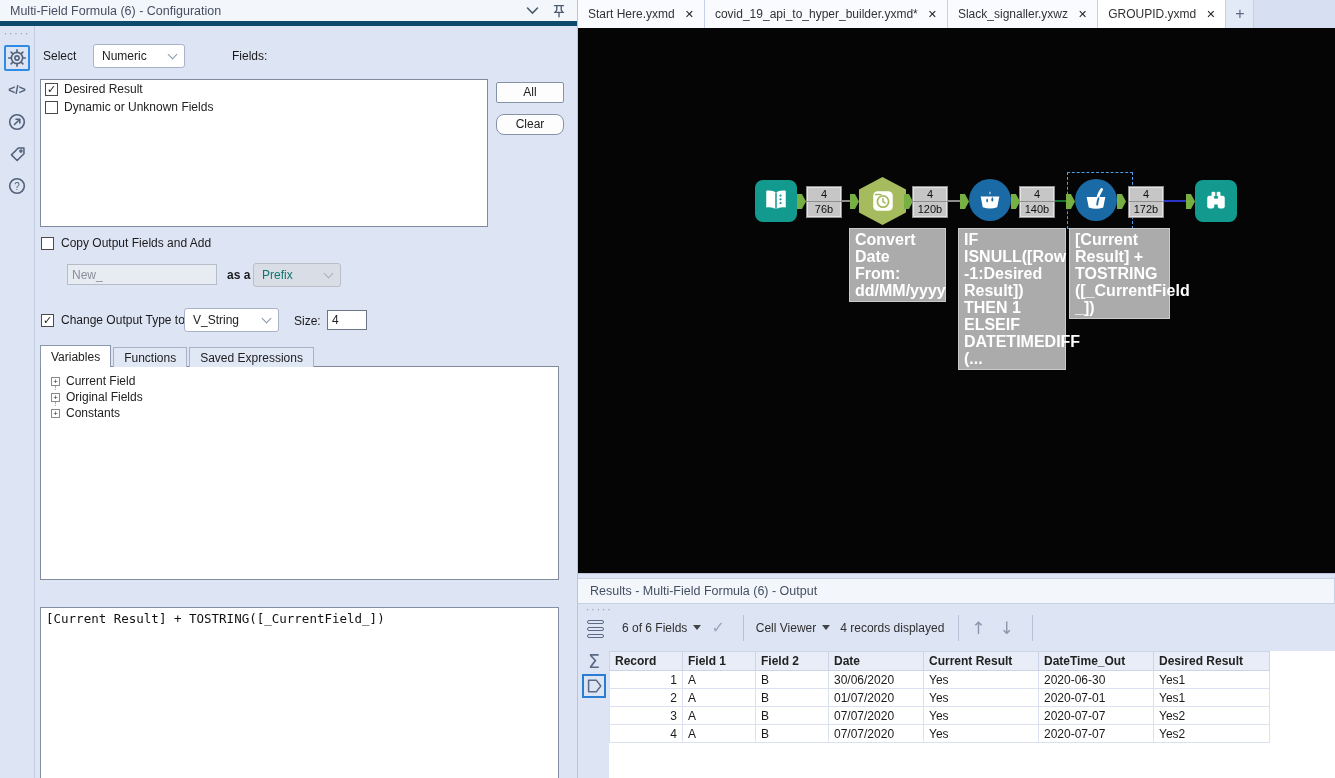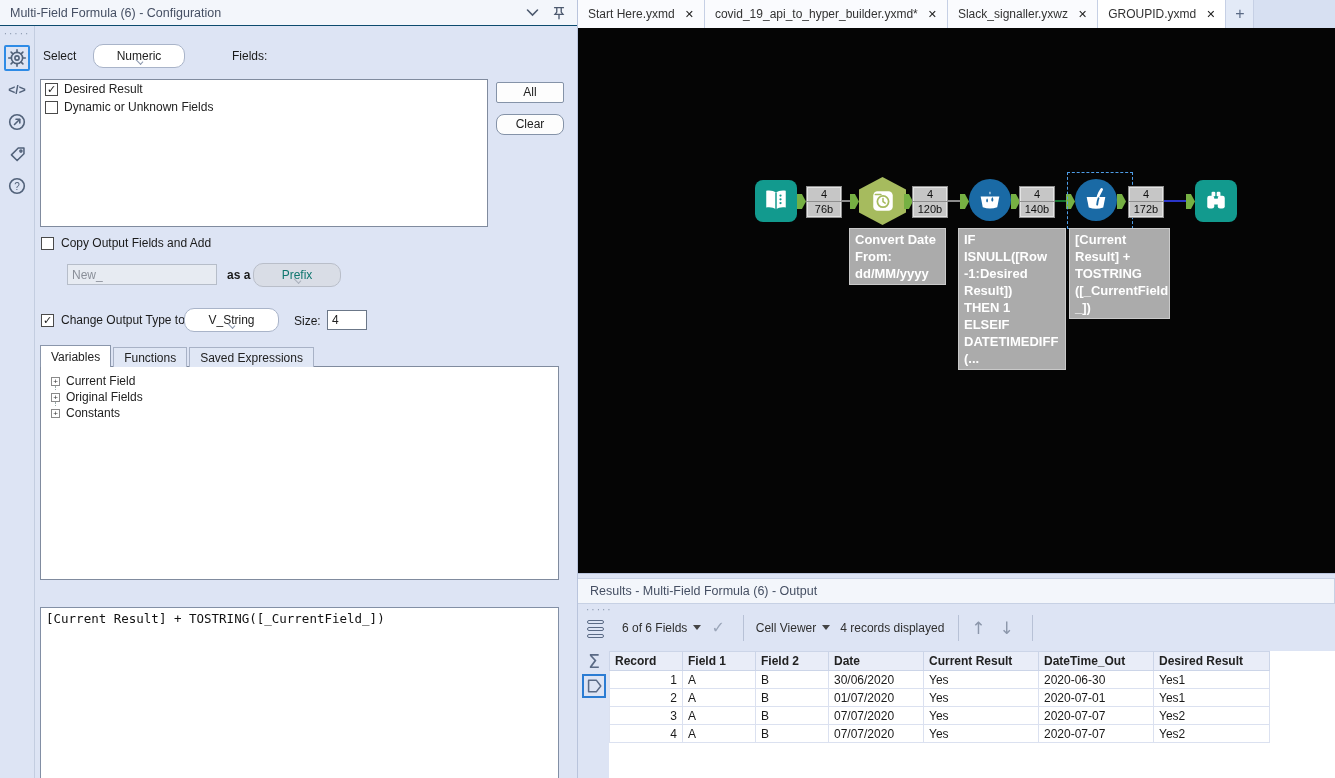--- a/index.html
+++ b/index.html
@@ -3,36 +3,36 @@
 <meta charset="utf-8">
 <style>
   * { margin:0; padding:0; box-sizing:border-box; }
   html,body { width:1335px; height:778px; overflow:hidden;
     font-family:"Liberation Sans","DejaVu Sans",sans-serif; font-size:12px; color:#222;
     background:#ccd6ea; }
   .app { display:flex; width:1335px; height:778px; }
 
   
   .config-panel { width:578px; height:778px; background:#dde4f4; border-right:1px solid #b9c4dc; display:flex; flex-direction:column; }
-  .panel-header { height:26px; background:#f3f6fb; border-bottom:1px solid #0c4a6e; display:flex; align-items:center; padding:0 10px; color:#454f63; font-size:12.5px; }
+  .panel-header { height:26px; background:#f3f6fb; border-bottom:5px solid #0c4a6e; display:flex; align-items:center; padding:0 10px; color:#454f63; font-size:12.5px; }
   .panel-header .ph-title { flex:1; }
   .hdr-ic { color:#4c596e; margin-left:12px; display:flex; align-items:center; cursor:pointer; }
   .panel-body { flex:1; display:flex; position:relative; }
   .icon-strip { width:34px; display:flex; flex-direction:column; align-items:center; padding-top:4px; }
   .dots-h { color:#8896ad; font-size:10px; letter-spacing:2px; line-height:8px; margin-bottom:4px; }
   .strip-ic { width:26px; height:26px; display:flex; align-items:center; justify-content:center; margin:3px 0; cursor:pointer; }
   .strip-ic.selected { border:2px solid #2e8be6; border-radius:2px; }
   .strip-ic svg { stroke:#52627a; fill:none; stroke-width:1.6; stroke-linecap:round; stroke-linejoin:round; }
   .code-glyph { color:#52627a; font-weight:bold; font-size:12px; }
   .config-content { position:relative; flex:1; border-left:1px solid #c3cde0; }
 
   .lbl { color:#1a1a1a; }
   .abs { position:absolute; }
 
-  .dropdown { background:#fff; border:1px solid #a9b4c9; border-radius:10px; height:24px; display:flex; align-items:center; padding:4px 8px; cursor:pointer;flex-direction:column; }
+  .dropdown { background:#fff; border:1px solid #a9b4c9; border-radius:3px; height:24px; display:flex; align-items:center; padding:4px 8px; cursor:pointer; }
   .dropdown .dd-txt { flex:1; }
   .chev { width:7px; height:7px; border-right:1.6px solid #8a97ad; border-bottom:1.6px solid #8a97ad; transform:rotate(45deg); margin-top:-4px; }
   .dropdown.disabled { background:#d9dde6; border-color:#b9bec9; color:#0f766e; }
   .dropdown.disabled .chev { border-color:#aab0bc; }
 
   .checkbox { width:13px; height:13px; background:#fff; border:1px solid #4a4a4a; display:inline-flex; align-items:center; justify-content:center; font-family:"DejaVu Sans",sans-serif; font-size:11px; line-height:11px; color:#1a1a1a; cursor:pointer; flex:none; }
 
   .listbox { background:#fff; border:1px solid #808b9e; overflow:hidden; }
   .fld-item { display:flex; align-items:center; gap:6px; padding:2px 4px; cursor:default; }
 
@@ -63,21 +63,21 @@
   .canvas { height:545px; background:#050505; position:relative; overflow:hidden; }
   .node { position:absolute; width:42px; height:42px; cursor:pointer; }
   .node-sq { border-radius:8px; background:#129a8e; display:flex; align-items:center; justify-content:center; }
   .node-circle { border-radius:50%; background:#1a6aa5; display:flex; align-items:center; justify-content:center; }
   .node-hex { width:47px; height:48px; background:#a6bb5e; clip-path:polygon(50% 0,100% 26%,100% 74%,50% 100%,0 74%,0 26%); display:flex; align-items:center; justify-content:center; }
   .conn-label { position:absolute; width:36px; height:32px; background:#c6c6c6; border:1px solid #8f8f8f; box-shadow:0 0 0 1px #e4e4e4 inset; font-size:11px; color:#111; text-align:center; cursor:pointer; }
   .conn-label .cl-top { height:15px; line-height:15px; border-bottom:1px solid #8f8f8f; }
   .conn-label .cl-bot { height:15px; line-height:15px; }
   .anchor { position:absolute; width:9px; height:15px; background:#76b043; clip-path:polygon(0 0,55% 0,100% 50%,55% 100%,0 100%); cursor:pointer; }
   .wire { position:absolute; height:2px; top:172px; cursor:pointer; }
-  .annotation { position:absolute; background:#ababab; border:1px solid #c9c9c9; color:#fff; font-weight:bold; font-size:13px; line-height:17px; padding:2px 5px; white-space:pre-line; cursor:pointer; }
+  .annotation { position:absolute; background:#ababab; border:1px solid #c9c9c9; color:#fff; font-weight:bold; font-size:16px; line-height:17px; padding:2px 5px; white-space:pre-line; cursor:pointer; }
   .sel-rect { position:absolute; border:1px dashed #4f9ee8; }
 
   
   .results { flex:1; background:#dde4f4; border-top:1px solid #b9c4dc; display:flex; flex-direction:column; }
   .results-header { height:26px; background:#f3f6fb; border:1px solid #c7d1e4; border-left:none; display:flex; align-items:center; padding:0 12px; color:#454f63; font-size:12.5px; margin-top:4px; }
   .results-toolbar { height:47px; position:relative; display:flex; align-items:center; padding-left:44px; color:#2f2f2f; }
   .tb-item { display:flex; align-items:center; gap:6px; margin-right:10px; cursor:pointer; }
   .tb-caret { width:0; height:0; border-left:4px solid transparent; border-right:4px solid transparent; border-top:5px solid #444; }
   .tb-check { font-family:"DejaVu Sans",sans-serif; font-size:16px; color:#9aa5b8; margin-right:14px; cursor:pointer; }
   .tb-div { width:1px; height:26px; background:#b7c1d6; margin:0 12px 0 4px; }

